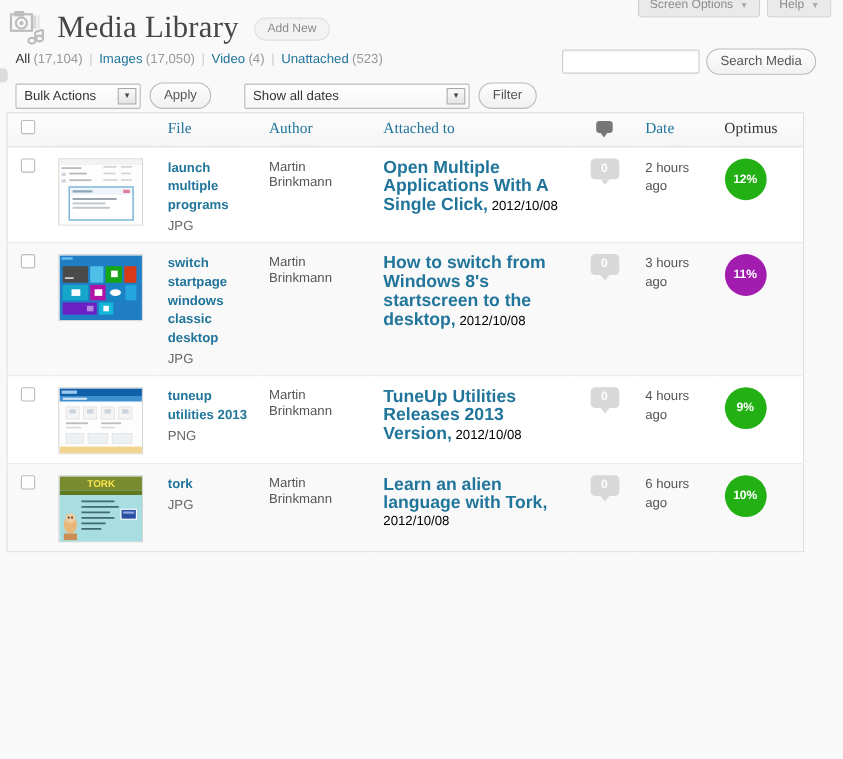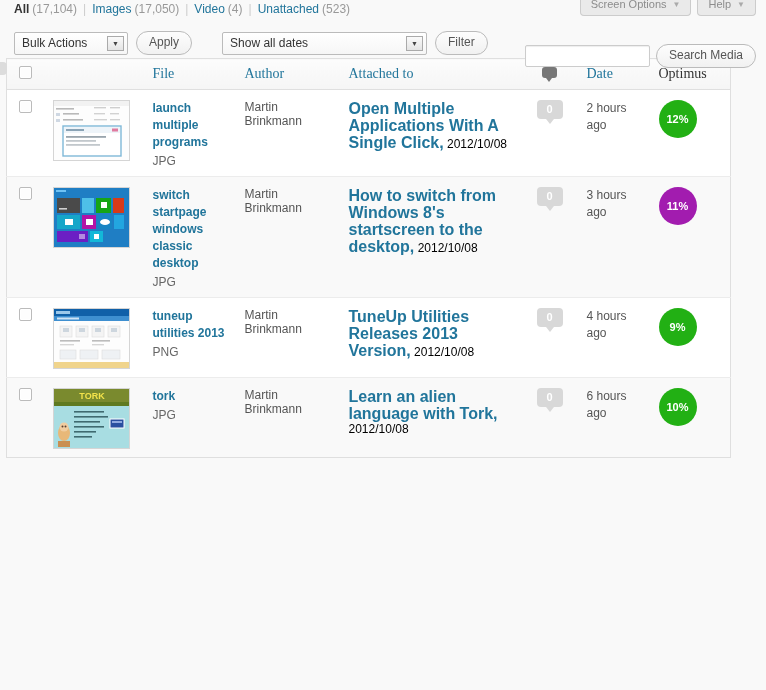--- a/index.html
+++ b/index.html
@@ -54,34 +54,34 @@
     white-space: nowrap;
   }
 
   
   .subsub {
     padding: 2px 0 6px 14px;
     font-size: 12px; color: #999;
     display: flex; align-items: center; flex-wrap: wrap;
   }
   .subsub a { color: #21759b; text-decoration: none; }
-  .subsub .cur { color: #333; font-weight: bold; }
+  .subsub .cur { color: #333; font-weight: normal; }
   .subsub .cnt { color: #999; margin-left: 3px; }
   .subsub .sep { color: #ccc; margin: 0 6px; }
 
   
   .edge-nub {
     position: absolute; left: 0; top: 62px;
     width: 7px; height: 13px; background: #dcdcdc;
     border-radius: 0 4px 4px 0;
   }
 
   
   .search-wrap {
-    position: absolute; right: 10px; top: 44px;
+    position: absolute; right: 24px; top: 44px;
     display: flex; align-items: center; gap: 6px;
   }
   .search-input {
     width: 125px; height: 22px;
     border: 1px solid #ccc; border-radius: 2px;
     background: #fff; font-size: 12px; padding: 1px 4px;
     font-family: "Liberation Sans", sans-serif;
     box-shadow: inset 0 1px 1px rgba(0,0,0,.07);
   }
   .btn {
@@ -264,20 +264,37 @@
     <div class="meta-tab">
       <span>Screen Options</span>
       <span class="arw">▼</span>
     </div>
     <div class="meta-tab">
       <span>Help</span>
       <span class="arw">▼</span>
     </div>
   </div>
 
+  <div class="title-row">
+    <svg class="media-icon" viewBox="0 0 34 32">
+      <rect x="2" y="3" width="19" height="15" fill="none" stroke="#8d8d8d" stroke-width="2"></rect>
+      <rect x="6" y="1" width="7" height="3" fill="none" stroke="#8d8d8d" stroke-width="2"></rect>
+      <circle cx="11.5" cy="11" r="5" fill="none" stroke="#8d8d8d" stroke-width="2"></circle>
+      <circle cx="11.5" cy="11" r="2" fill="#8d8d8d"></circle>
+      <rect x="22" y="4" width="3" height="12" fill="#bdbdbd"></rect>
+      <rect x="26" y="4" width="2" height="12" fill="#d2d2d2"></rect>
+      <path d="M24 19 L24 27" stroke="#8d8d8d" stroke-width="2" fill="none"></path>
+      <path d="M31 17 L31 25" stroke="#8d8d8d" stroke-width="2" fill="none"></path>
+      <path d="M24 19 L31 17" stroke="#8d8d8d" stroke-width="2" fill="none"></path>
+      <ellipse cx="21" cy="27" rx="3.2" ry="2.6" fill="none" stroke="#8d8d8d" stroke-width="2"></ellipse>
+      <ellipse cx="28" cy="25" rx="3.2" ry="2.6" fill="none" stroke="#8d8d8d" stroke-width="2"></ellipse>
+    </svg>
+    <h1 class="page-title">Media Library</h1>
+    <span class="add-new">Add New</span>
+  </div>
 
   <div class="subsub">
     <a href="#" class="cur">All</a>
     <span class="cnt">(17,104)</span>
     <span class="sep">|</span>
     <a href="#">Images</a>
     <span class="cnt">(17,050)</span>
     <span class="sep">|</span>
     <a href="#">Video</a>
     <span class="cnt">(4)</span>

